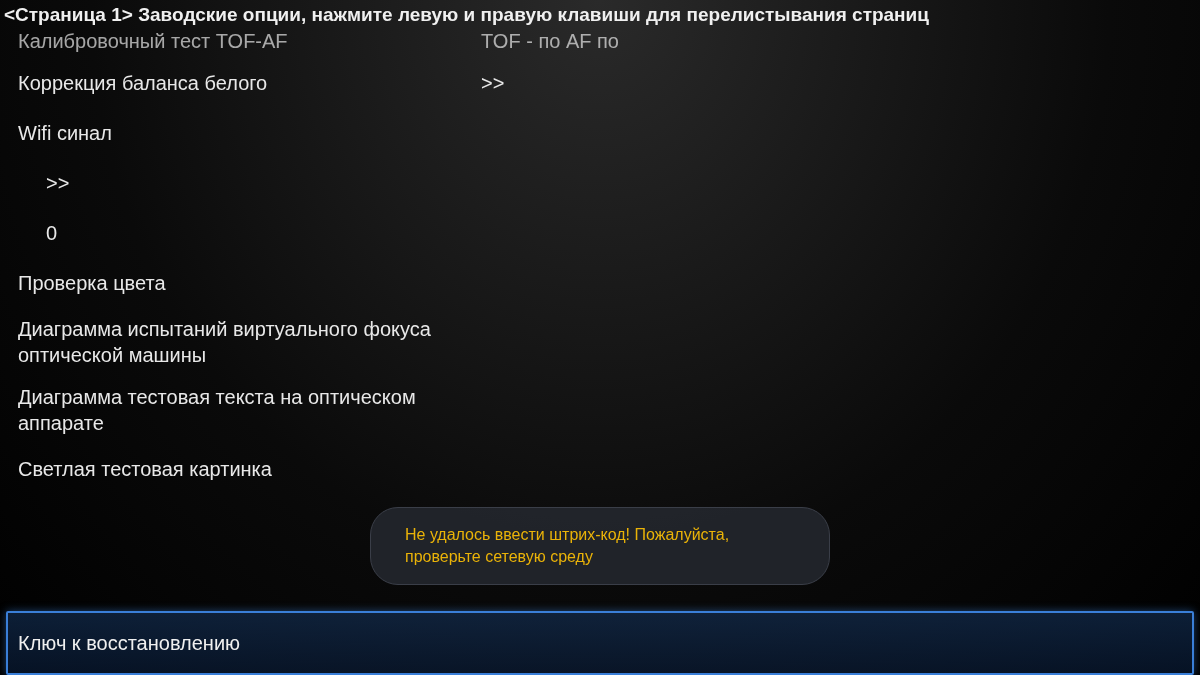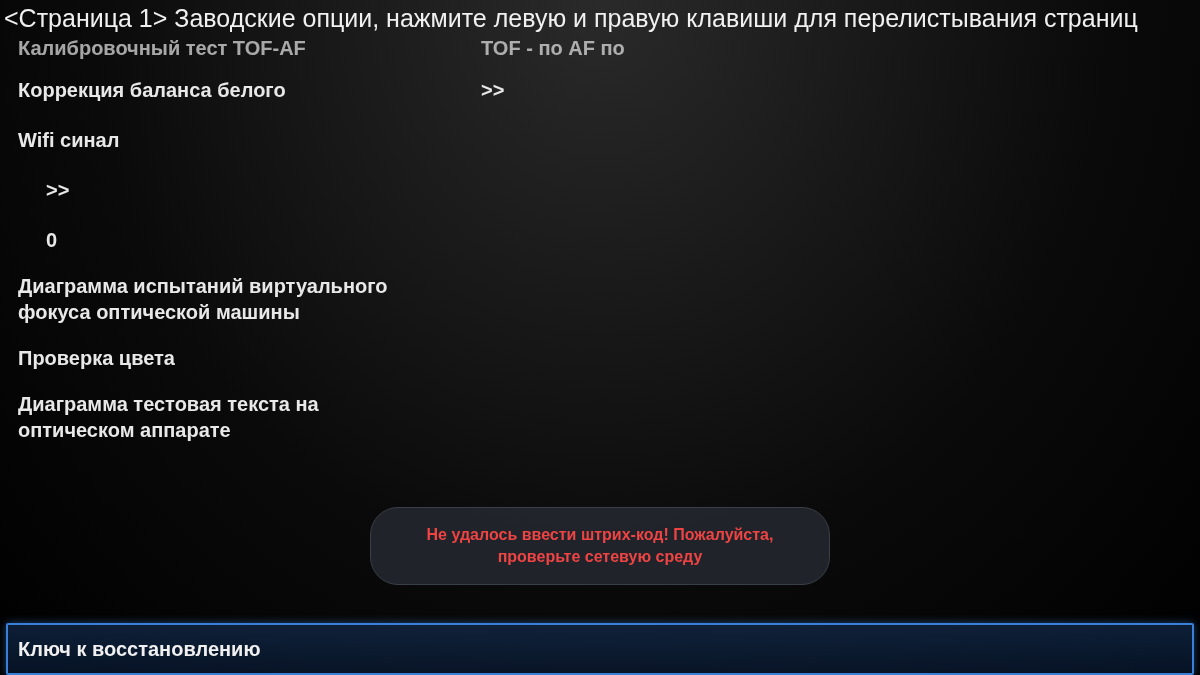--- a/index.html
+++ b/index.html
@@ -1,34 +1,33 @@
 <!DOCTYPE html>
 <html><head>
   <meta charset="utf-8">
   <style>
     * {
       margin: 0;
       padding: 0;
       box-sizing: border-box;
-      font-weight: bold;
     }
     body {
       width: 1200px;
       height: 675px;
       background: radial-gradient(ellipse at center top, #2a2a2a 0%, #0a0a0a 60%, #000 100%);
       font-family: Arial, sans-serif;
       color: #e8e8e8;
       overflow: hidden;
       position: relative;
     }
     .header {
       padding: 4px 4px 2px 4px;
-      font-size: 25px;
+      font-size: 19px;
       color: #f0f0f0;
-      font-weight: 400;
+      font-weight: 700;
     }
     .content {
       padding: 0 18px;
     }
     .row {
       display: flex;
       align-items: center;
       min-height: 50px;
       padding: 8px 0;
     }
@@ -49,45 +48,45 @@
       margin-left: 28px;
     }
     .row-multiline .label-col {
       max-width: 420px;
     }
     .selected-row {
       position: absolute;
       bottom: 0;
       left: 6px;
       right: 6px;
-      height: 52px;
+      height: 64px;
       background: linear-gradient(to bottom, rgba(20,50,90,0.6), rgba(10,30,60,0.6));
       border: 2px solid #3a7fd8;
       border-radius: 2px;
       display: flex;
       align-items: center;
       padding: 0 10px;
       box-shadow: 0 0 8px rgba(58,127,216,0.5);
     }
     .selected-row .label-col {
       font-size: 20px;
       color: #f0f0f0;
     }
     .toast {
       position: absolute;
       left: 50%;
       bottom: 90px;
       transform: translateX(-50%);
       background: rgba(35,38,45,0.92);
       border: 1px solid #3a3e48;
       border-radius: 28px;
-      padding: 16px 51px;
-      text-align: center;
+      padding: 16px 34px;
+      text-align: left;
       font-size: 16px;
-      color: #ef4444;
+      color: #eab308;
       line-height: 22px;
       max-width: 460px;
     }
   </style>
 </head>
 <body>
 
 <div class="header">&lt;Страница 1&gt; Заводские опции, нажмите левую и правую клавиши для перелистывания страниц</div>
 
 <div class="content">
@@ -102,30 +101,34 @@
   <div class="row">
     <div class="label-col">Wifi синал</div>
     <div class="value-col"></div>
   </div>
   <div class="row">
     <div class="value-col">&gt;&gt;</div>
   </div>
   <div class="row">
     <div class="value-col">0</div>
   </div>
-  <div class="row row-multiline">
-    <div class="label-col">Диаграмма испытаний виртуального фокуса оптической машины</div>
-    <div class="value-col"></div>
-  </div>
   <div class="row">
     <div class="label-col">Проверка цвета</div>
     <div class="value-col"></div>
   </div>
   <div class="row row-multiline">
+    <div class="label-col">Диаграмма испытаний виртуального фокуса оптической машины</div>
+    <div class="value-col"></div>
+  </div>
+  <div class="row row-multiline">
     <div class="label-col">Диаграмма тестовая текста на оптическом аппарате</div>
+    <div class="value-col"></div>
+  </div>
+  <div class="row">
+    <div class="label-col">Светлая тестовая картинка</div>
     <div class="value-col"></div>
   </div>
 </div>
 
 <div class="selected-row">
   <div class="label-col">Ключ к восстановлению</div>
   <div class="value-col"></div>
 </div>
 
 <div class="toast">Не удалось ввести штрих-код! Пожалуйста, проверьте сетевую среду</div>

